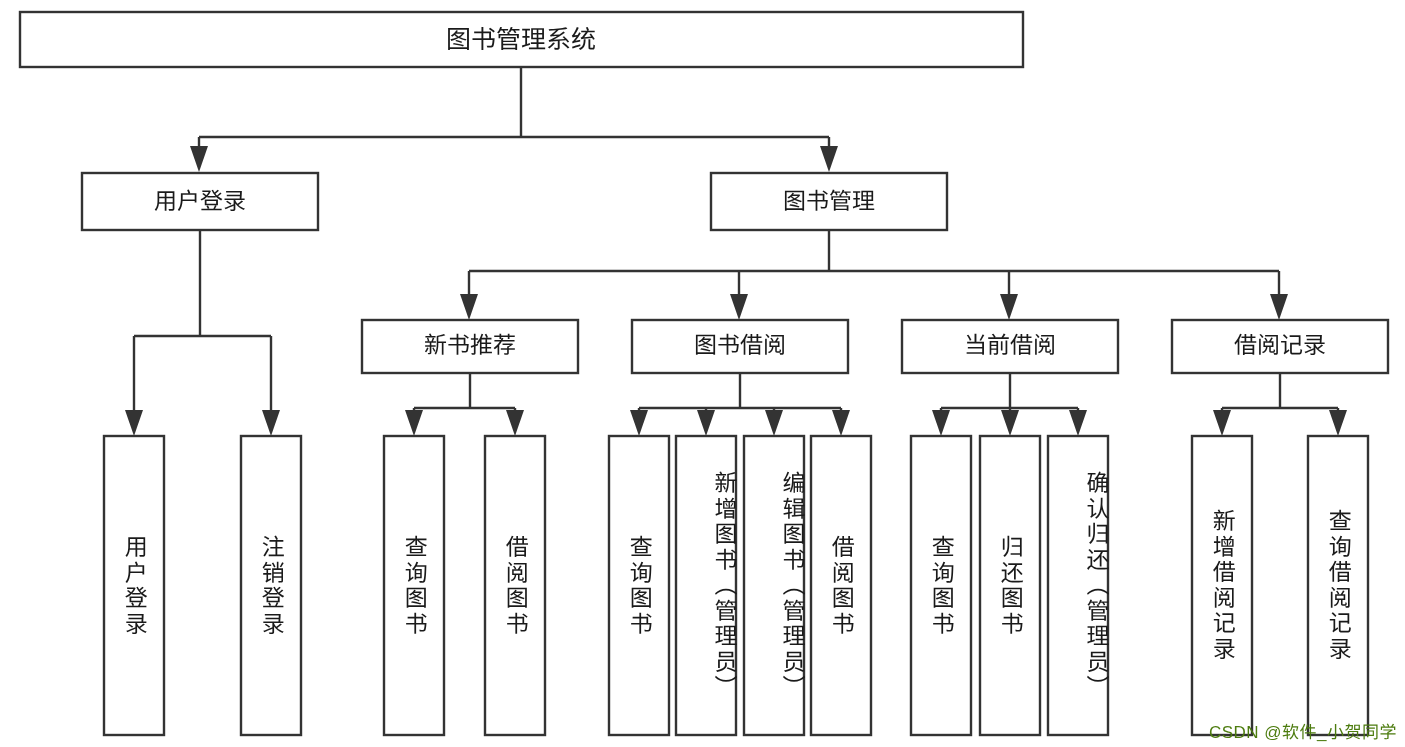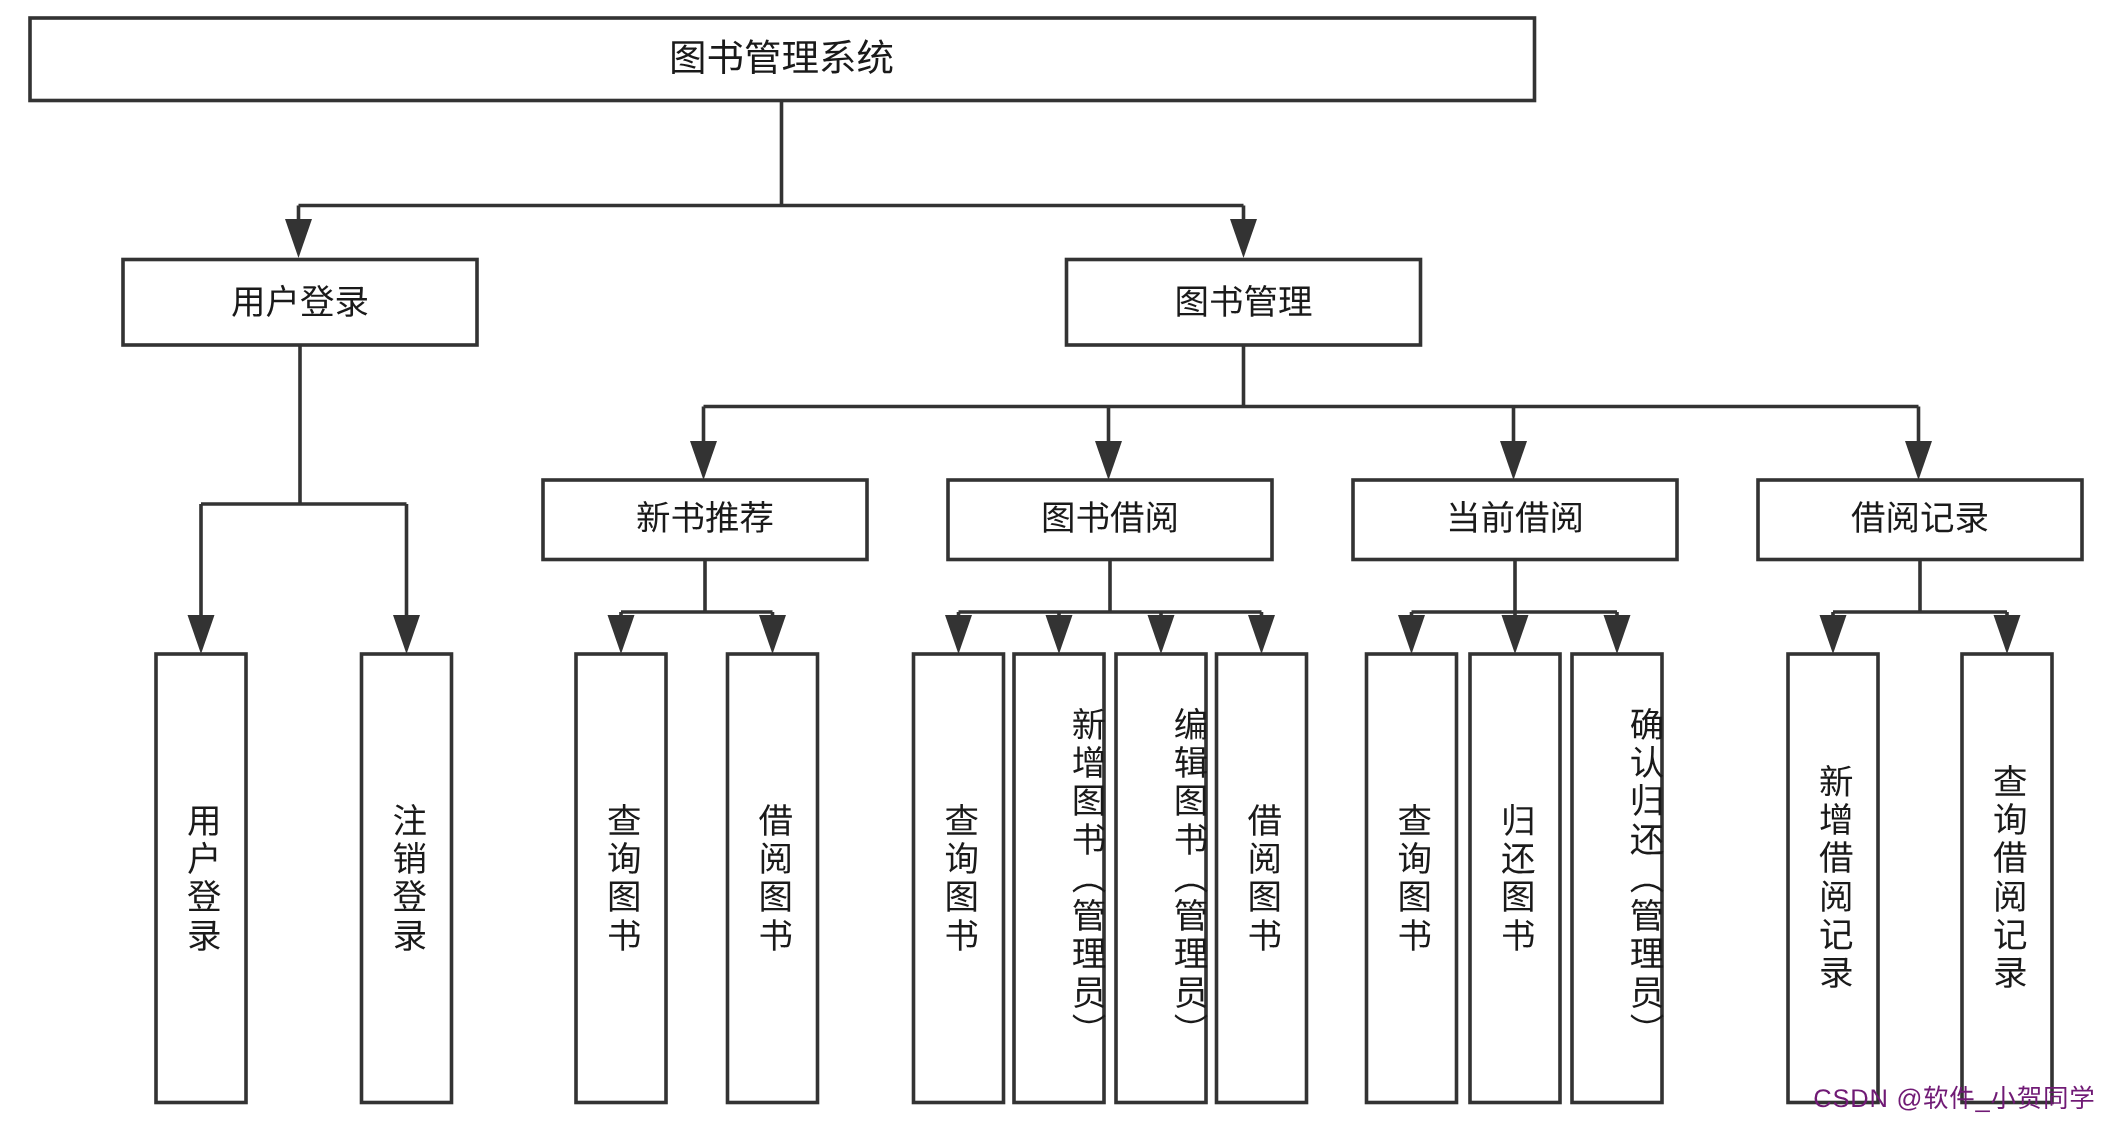--- a/index.html
+++ b/index.html
@@ -69,21 +69,21 @@
     white-space: nowrap;
     pointer-events: none;
     user-select: none;
   }
   .watermark {
     position: absolute;
     right: 8px;
     bottom: 4px;
     font-family: "Liberation Sans", "DejaVu Sans", sans-serif;
     font-size: 17px;
-    color: #701a75;
+    color: #4d7c0f;
     letter-spacing: 0.5px;
     user-select: none;
     margin-left: 44px;
   }
 </style>
 </head>
 <body>
 
 <div id="diagram-root">
 

